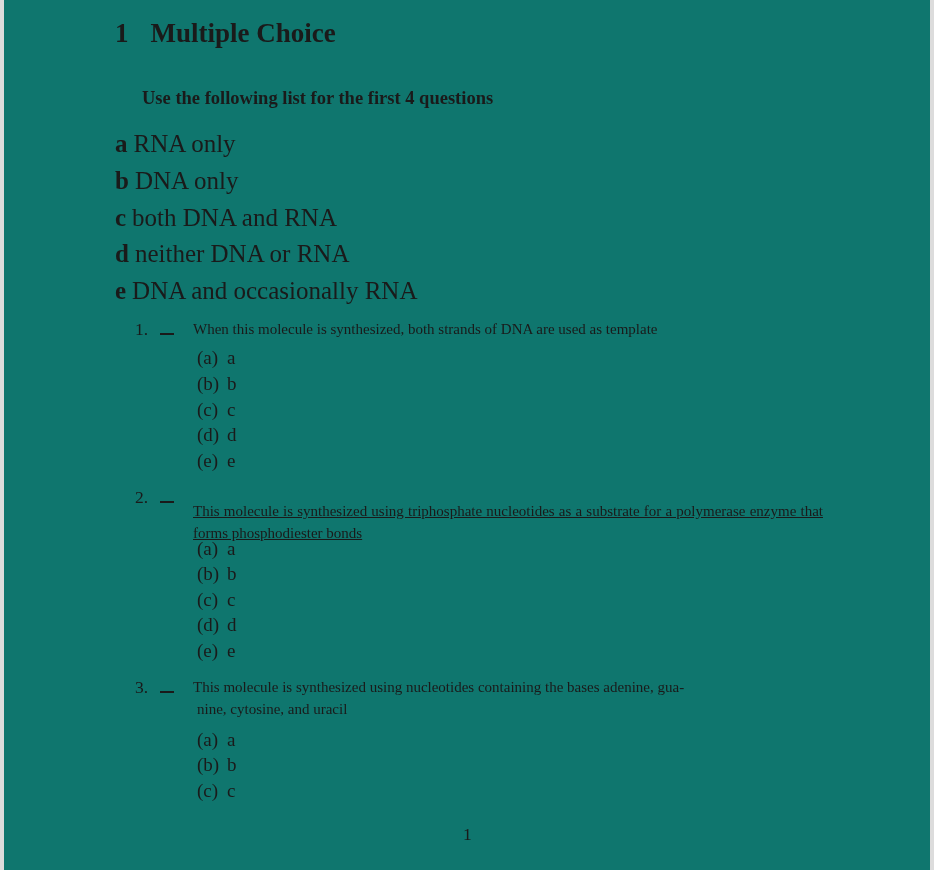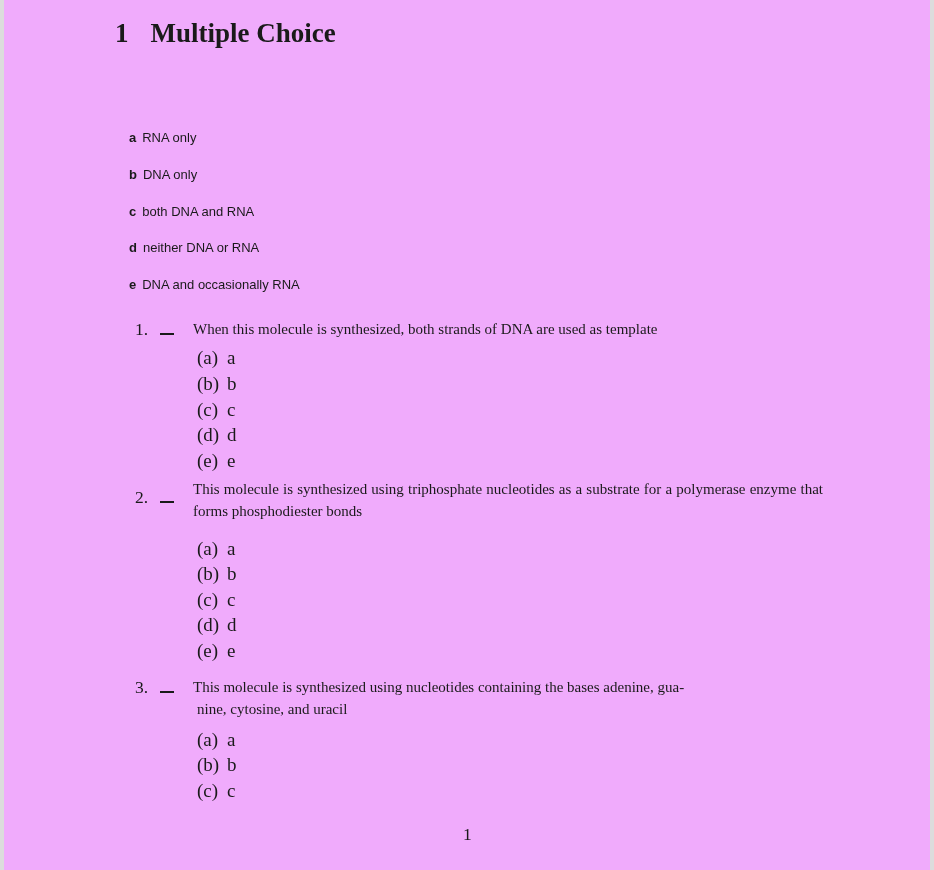--- a/index.html
+++ b/index.html
@@ -5,44 +5,43 @@
     html, body { margin: 0; padding: 0; }
     body {
       width: 934px; height: 870px; overflow: hidden;
       background: #dcdcdc;
       font-family: "DejaVu Serif", "Liberation Serif", serif;
       color: #1a1a1a;
     }
     .page {
       position: absolute; left: 4px; top: 0;
       width: 926px; height: 870px;
-      background: #f0abfc;
+      background: #0f766e;
     }
     .abs { position: absolute; white-space: nowrap; }
     .section-title {
       left: 111px; top: 18px;
       font-family: "Liberation Serif", serif;
       font-weight: bold; font-size: 27px;
     }
     .section-title .num { margin-right: 22px; }
     .points {
       left: 111px; top: 66px;
       font-family: "Liberation Serif", serif;
       font-size: 18.5px;
     }
     .instruction {
       left: 138px; top: 88px;
       font-family: "Liberation Serif", serif;
       font-weight: bold; font-size: 18.5px;
     }
     .key-item {
       left: 111px;
-      font-family: Liberation Sans, sans-serif;
-      font-size: 13px;
-      margin-left: 14px;
+      font-family: Liberation Serif, serif;
+      font-size: 25px;
     }
     .key-item .letter { font-weight: bold; margin-right: 6px; }
     .q-num {
       font-family: "Liberation Serif", serif;
       font-size: 17.5px;
       text-align: right; width: 30px;
     }
     .q-blank {
       display: inline-block; width: 14px; height: 2px; background: #1a1a1a;
       position: absolute;
@@ -65,20 +64,21 @@
   </style>
 </head>
 <body>
 
 <div class="page">
 
   <div class="abs section-title">
     <span class="num">1</span><span>Multiple Choice</span>
   </div>
 
+  <div class="abs instruction">Use the following list for the first 4 questions</div>
 
   <div class="abs key-item" style="top:130px;">
     <span class="letter">a</span><span>RNA only</span>
   </div>
   <div class="abs key-item" style="top:167px;">
     <span class="letter">b</span><span>DNA only</span>
   </div>
   <div class="abs key-item" style="top:240px;">
     <span class="letter">d</span><span>neither DNA or RNA</span>
   </div>
@@ -96,21 +96,21 @@
     <div class="abs opt" style="left:193px; top:347px;"><span class="lbl">(a)</span><span>a</span></div>
     <div class="abs opt" style="left:193px; top:373px;"><span class="lbl">(b)</span><span>b</span></div>
     <div class="abs opt" style="left:193px; top:399px;"><span class="lbl">(c)</span><span>c</span></div>
     <div class="abs opt" style="left:193px; top:424px;"><span class="lbl">(d)</span><span>d</span></div>
     <div class="abs opt" style="left:193px; top:450px;"><span class="lbl">(e)</span><span>e</span></div>
   </div>
 
   <div>
     <div class="abs q-num" style="left:114px; top:487px;">2.</div>
     <span class="q-blank" style="left:156px; top:501px;"></span>
-    <div class="abs q-text" style="left:189px; top:478px; text-align:justify;">This molecule is synthesized using triphosphate nucleotides as a substrate for a polymerase enzyme that forms phosphodiester bonds</div>
+    <div class="abs q-text" style="left:189px; top:500px; text-align:justify;text-decoration:underline;">This molecule is synthesized using triphosphate nucleotides as a substrate for a polymerase enzyme that forms phosphodiester bonds</div>
     <div class="abs opt" style="left:193px; top:538px;"><span class="lbl">(a)</span><span>a</span></div>
     <div class="abs opt" style="left:193px; top:563px;"><span class="lbl">(b)</span><span>b</span></div>
     <div class="abs opt" style="left:193px; top:589px;"><span class="lbl">(c)</span><span>c</span></div>
     <div class="abs opt" style="left:193px; top:614px;"><span class="lbl">(d)</span><span>d</span></div>
     <div class="abs opt" style="left:193px; top:640px;"><span class="lbl">(e)</span><span>e</span></div>
   </div>
 
   <div>
     <div class="abs q-num" style="left:114px; top:677px;">3.</div>
     <span class="q-blank" style="left:156px; top:691px;"></span>

